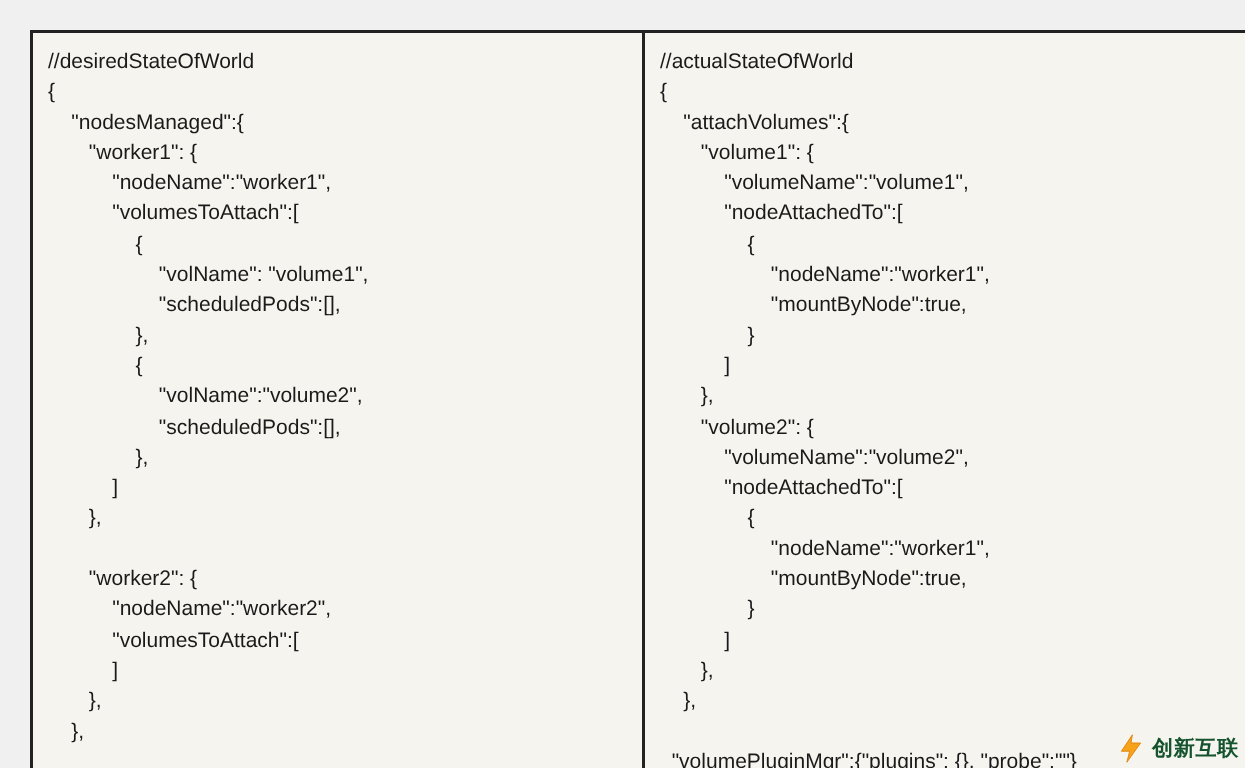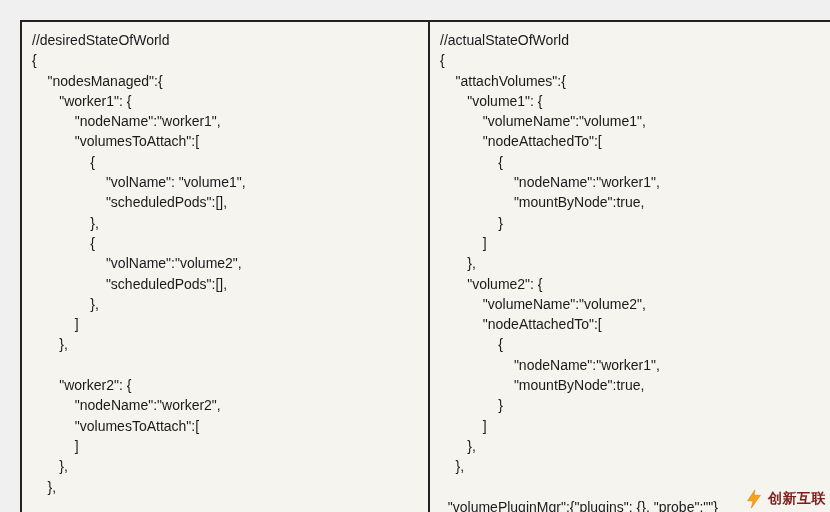--- a/index.html
+++ b/index.html
@@ -43,21 +43,21 @@
       gap: 3px;
       pointer-events: none;
     }
     .wm-icon {
       width: 22px;
       height: 22px;
     }
     .wm-text {
       font-size: 14px;
       font-weight: 700;
-      color: #7f1d1d;
+      color: #14532d;
       letter-spacing: 0.5px;
     }
   </style>
 </head>
 <body>
 
 <div class="container">
   <div class="pane pane-left">
     <pre class="code-block">//desiredStateOfWorld
 {

